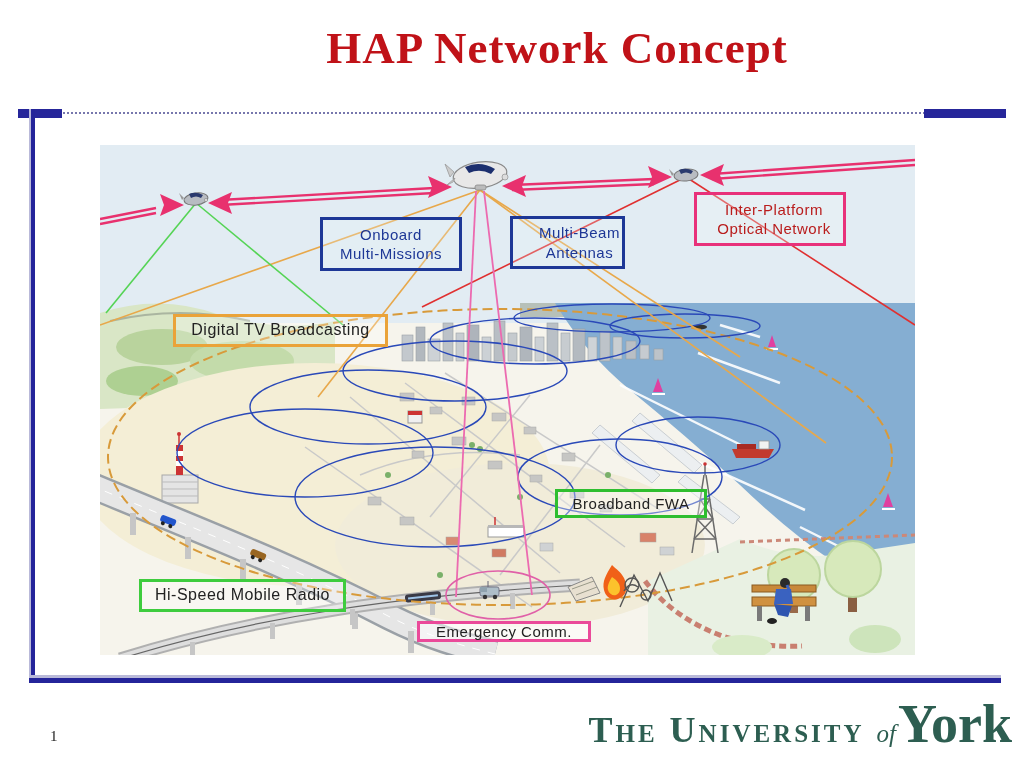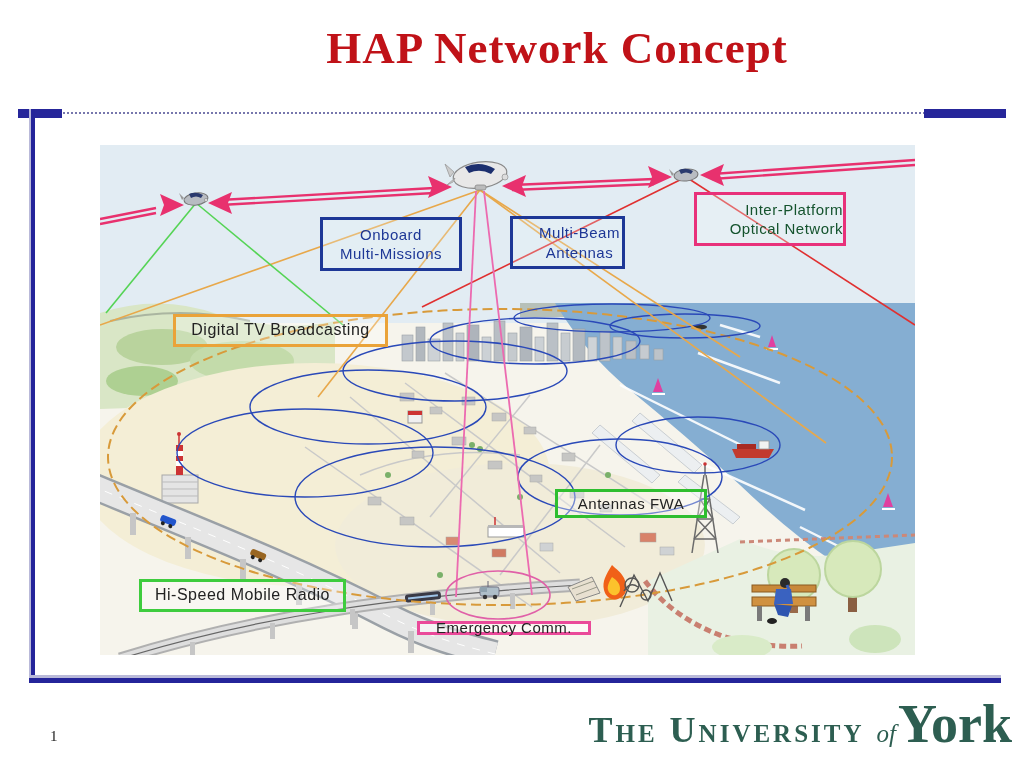--- a/index.html
+++ b/index.html
@@ -30,34 +30,34 @@
   .logo-of{font-style:italic;font-size:25px;margin:0 2px 0 0;}
   .logo-york{font-size:54px;font-weight:600;}
 
   
   .illustration{position:absolute;left:100px;top:145px;width:815px;height:510px;overflow:hidden;}
   .illustration svg{position:absolute;left:0;top:0;}
 
   .lbl{position:absolute;box-sizing:border-box;display:flex;flex-direction:column;align-items:center;
        justify-content:center;line-height:1.3;letter-spacing:.5px;text-align:center;}
   .lbl-blue{border:3px solid #1d3796;color:#1d3796;font-size:15px;background:rgba(233,242,249,.25);}
-  .lbl-pinkbox{border:3px solid #e8317a;color:#14532d;font-size:15px;align-items:flex-end;
+  .lbl-pinkbox{border:3px solid #e8317a;color:#b91c1c;font-size:15px;align-items:center;
                padding-left:8px;text-align:left;background:rgba(240,246,250,.3);}
   .lbl-orange{border:3px solid #eaa339;color:#222;font-size:16px;background:rgba(255,255,255,.25);}
   .lbl-green{border:3px solid #2fbe2f;color:#222;font-size:15px;background:rgba(255,255,255,.35);}
   .lbl-green2{border:3px solid #3ecc3e;color:#222;font-size:16px;background:rgba(255,255,255,.3);}
   .lbl-emerg{border:3px solid #ea4a9a;color:#222;font-size:15px;background:rgba(255,255,255,.55);}
 
   #lbl-onboard{left:220px;top:72px;width:142px;height:54px;}
   #lbl-multibeam{left:410px;top:71px;width:115px;height:53px;padding-left:24px;}
   #lbl-interplatform{left:594px;top:47px;width:152px;height:54px;}
   #lbl-digitaltv{left:73px;top:169px;width:215px;height:33px;}
   #lbl-broadband{left:455px;top:344px;width:152px;height:29px;}
   #lbl-hispeed{left:39px;top:434px;width:207px;height:33px;}
-  #lbl-emergency{left:317px;top:476px;width:174px;height:14px;}
+  #lbl-emergency{left:317px;top:476px;width:174px;height:21px;}
 </style>
 </head>
 <body>
 
 <div class="slide">
 
   <div class="title">HAP Network Concept</div>
 
   <div class="rule-top"></div>
   <div class="bar-tl"></div>
@@ -396,21 +396,21 @@
       <span>Antennas</span>
     </div>
     <div id="lbl-interplatform" class="lbl lbl-pinkbox">
       <span>Inter-Platform</span>
       <span>Optical Network</span>
     </div>
     <div id="lbl-digitaltv" class="lbl lbl-orange">
       <span>Digital TV Broadcasting</span>
     </div>
     <div id="lbl-broadband" class="lbl lbl-green">
-      <span>Antennas FWA</span>
+      <span>Broadband FWA</span>
     </div>
     <div id="lbl-hispeed" class="lbl lbl-green2">
       <span>Hi-Speed Mobile Radio</span>
     </div>
     <div id="lbl-emergency" class="lbl lbl-emerg">
       <span>Emergency Comm.</span>
     </div>
   </div>
 
   <div class="page-number">1</div>

